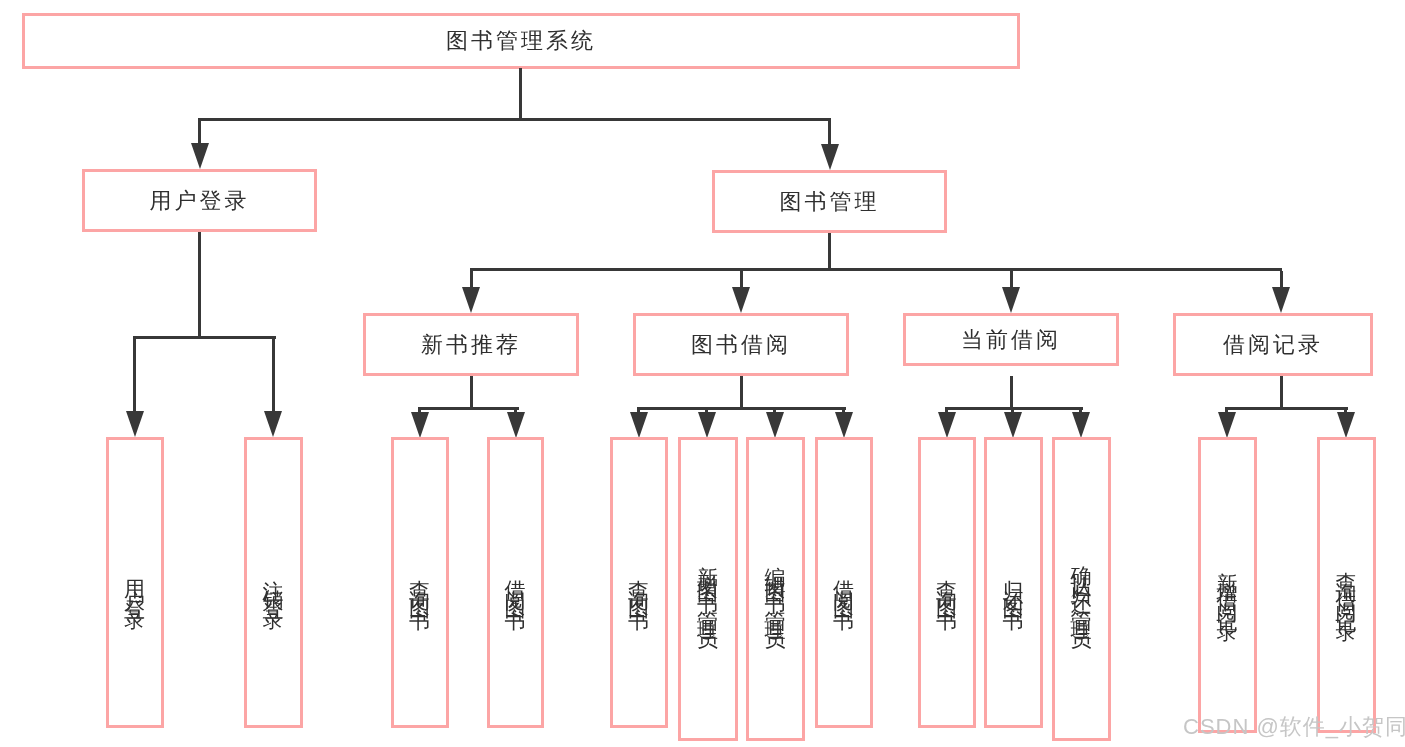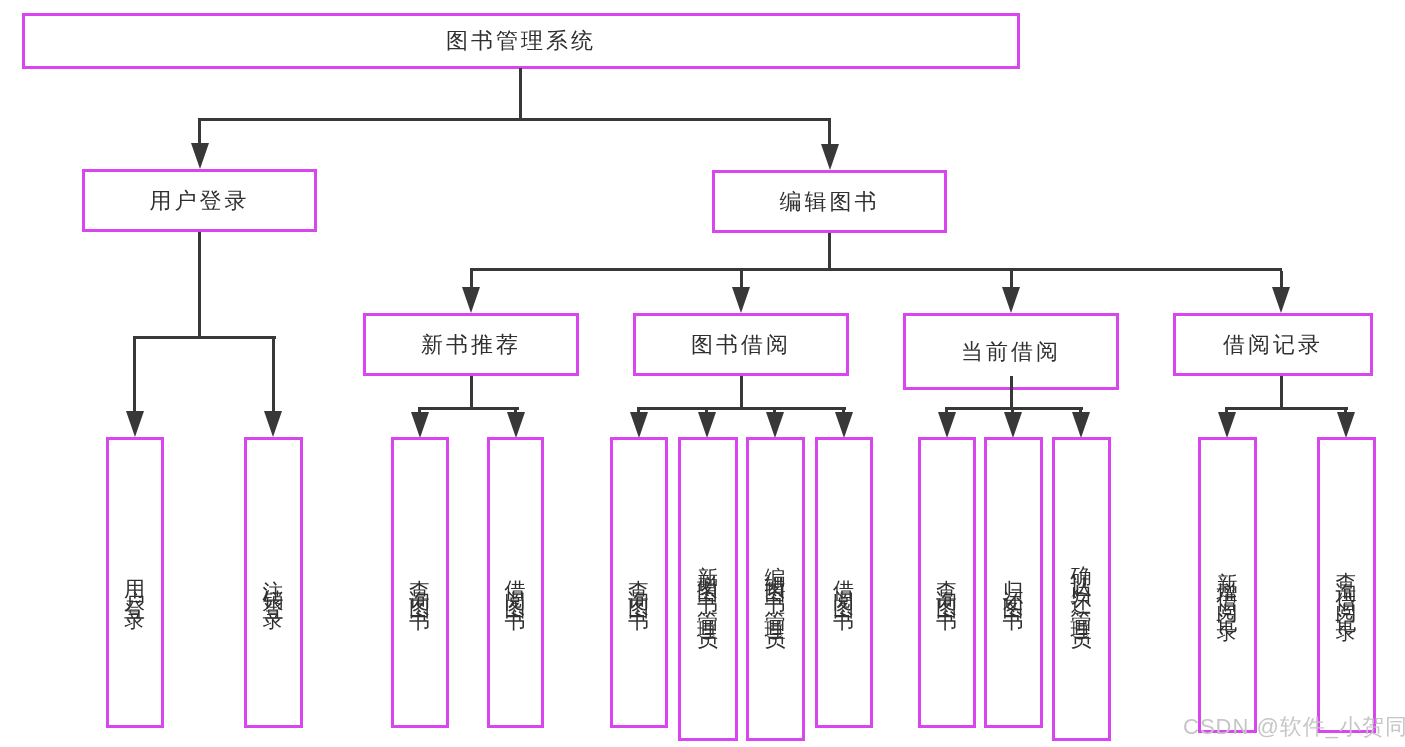--- a/index.html
+++ b/index.html
@@ -7,21 +7,21 @@
     position: relative;
     width: 1405px;
     height: 747px;
     background: #ffffff;
     font-family: "Liberation Sans", "DejaVu Sans", sans-serif;
     overflow: hidden;
   }
   .box {
     position: absolute;
     box-sizing: border-box;
-    border: 3px solid #d946ef;
+    border: 3px solid #fca5a5;
     background: #ffffff;
     display: flex;
     align-items: center;
     justify-content: center;
     color: #2f2f2f;
   }
   .hbox { font-size: 22px; letter-spacing: 3px; white-space: nowrap; }
   .vbox {
     writing-mode: vertical-rl;
     text-orientation: mixed;
@@ -57,21 +57,21 @@
   <div class="box hbox" style="left:22px; top:13px; width:998px; height:56px;">图书管理系统</div>
 
   <div class="line" style="left:519px; top:68px; width:3px; height:52px;"></div>
   <div class="line" style="left:198px; top:118px; width:633px; height:3px;"></div>
   <div class="line" style="left:198px; top:121px; width:3px; height:24px;"></div>
   <div class="arrow" style="left:191px; top:143px;"></div>
   <div class="line" style="left:828px; top:121px; width:3px; height:25px;"></div>
   <div class="arrow" style="left:821px; top:144px;"></div>
 
   <div class="box hbox" style="left:82px; top:169px; width:235px; height:63px;">用户登录</div>
-  <div class="box hbox" style="left:712px; top:170px; width:235px; height:63px;">编辑图书</div>
+  <div class="box hbox" style="left:712px; top:170px; width:235px; height:63px;">图书管理</div>
 
   <div class="line" style="left:198px; top:232px; width:3px; height:107px;"></div>
   <div class="line" style="left:133px; top:336px; width:143px; height:3px;"></div>
   <div class="line" style="left:133px; top:339px; width:3px; height:74px;"></div>
   <div class="arrow" style="left:126px; top:411px;"></div>
   <div class="line" style="left:272px; top:339px; width:3px; height:74px;"></div>
   <div class="arrow" style="left:264px; top:411px;"></div>
 
   <div class="line" style="left:828px; top:233px; width:3px; height:38px;"></div>
   <div class="line" style="left:470px; top:268px; width:812px; height:3px;"></div>
@@ -79,21 +79,21 @@
   <div class="arrow" style="left:462px; top:287px;"></div>
   <div class="line" style="left:740px; top:271px; width:3px; height:17px;"></div>
   <div class="arrow" style="left:732px; top:287px;"></div>
   <div class="line" style="left:1010px; top:271px; width:3px; height:17px;"></div>
   <div class="arrow" style="left:1002px; top:287px;"></div>
   <div class="line" style="left:1280px; top:271px; width:3px; height:17px;"></div>
   <div class="arrow" style="left:1272px; top:287px;"></div>
 
   <div class="box hbox" style="left:633px; top:313px; width:216px; height:63px;">图书借阅</div>
   <div class="box hbox" style="left:363px; top:313px; width:216px; height:63px;">新书推荐</div>
-  <div class="box hbox" style="left:903px; top:313px; width:216px; height:77px;">当前借阅</div>
+  <div class="box hbox" style="left:903px; top:313px; width:216px; height:53px;">当前借阅</div>
   <div class="box hbox" style="left:1173px; top:313px; width:200px; height:63px;">借阅记录</div>
 
   <div class="line" style="left:470px; top:376px; width:3px; height:34px;"></div>
   <div class="line" style="left:418px; top:407px; width:101px; height:3px;"></div>
   <div class="line" style="left:418px; top:410px; width:3px; height:5px;"></div>
   <div class="arrow" style="left:411px; top:412px;"></div>
   <div class="line" style="left:514px; top:410px; width:3px; height:5px;"></div>
   <div class="arrow" style="left:507px; top:412px;"></div>
 
   <div class="line" style="left:740px; top:376px; width:3px; height:34px;"></div>

